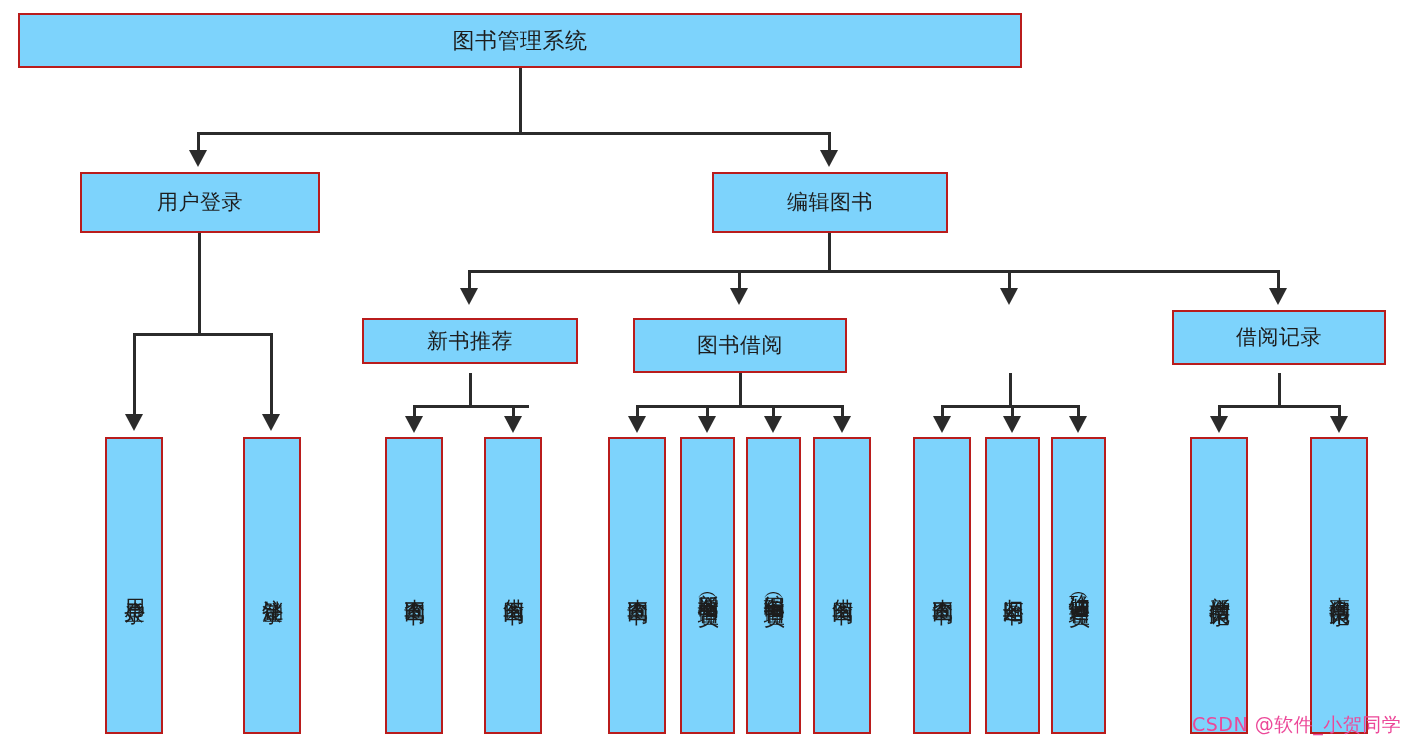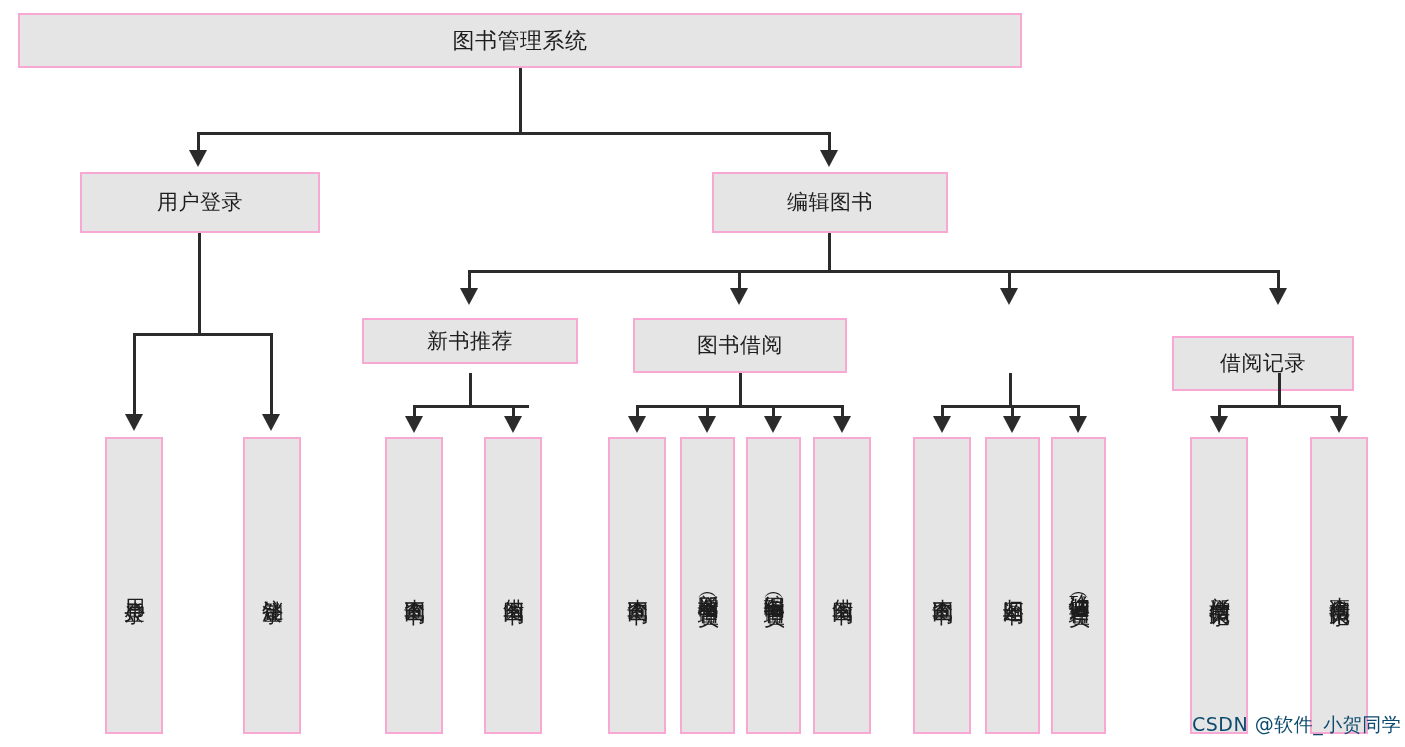--- a/index.html
+++ b/index.html
@@ -16,22 +16,22 @@
     position: relative;
     width: 1405px;
     height: 747px;
     background: #ffffff;
     overflow: hidden;
   }
   
   .node {
     position: absolute;
     box-sizing: border-box;
-    background: #e5e5e5;
-    border: 2px solid #f9a8d4;
+    background: #7dd3fc;
+    border: 2px solid #b91c1c;
     display: flex;
     align-items: center;
     justify-content: center;
   }
   .node .label {
     display: block;
     text-align: center;
     color: #1d1d1d;
     letter-spacing: 0.5px;
     white-space: nowrap;
@@ -71,21 +71,21 @@
     position: absolute;
     width: 0;
     height: 0;
     border-left: 9px solid transparent;
     border-right: 9px solid transparent;
     border-top: 17px solid #2b2b2b;
   }
   
   #watermark {
     position: absolute;
-    color: #0c4a6e;
+    color: #ec4899;
     font-size: 19px;
     white-space: nowrap;
     letter-spacing: 0.5px;
     user-select: none;
   }
 </style>
 </head>
 <body>
 
 <div id="canvas">
@@ -125,21 +125,21 @@
   <div class="arrow" style="left:1000px; top:288px;"></div>
   <div class="vline" style="left:1277px; top:270px; width:3px; height:20px;"></div>
   <div class="arrow" style="left:1269px; top:288px;"></div>
 
   <div class="node horiz lvl2" style="left:362px; top:318px; width:216px; height:46px;">
     <span class="label">新书推荐</span>
   </div>
   <div class="node horiz lvl2" style="left:633px; top:318px; width:214px; height:55px;">
     <span class="label">图书借阅</span>
   </div>
-  <div class="node horiz lvl2" style="left:1172px; top:336px; width:182px; height:55px;">
+  <div class="node horiz lvl2" style="left:1172px; top:310px; width:214px; height:55px;">
     <span class="label">借阅记录</span>
   </div>
 
   <div class="vline" style="left:469px; top:373px; width:3px; height:34px;"></div>
   <div class="hline" style="left:413px; top:405px; width:116px; height:3px;"></div>
   <div class="vline" style="left:413px; top:405px; width:3px; height:14px;"></div>
   <div class="arrow" style="left:405px; top:416px;"></div>
   <div class="vline" style="left:512px; top:405px; width:3px; height:14px;"></div>
   <div class="arrow" style="left:504px; top:416px;"></div>
 

